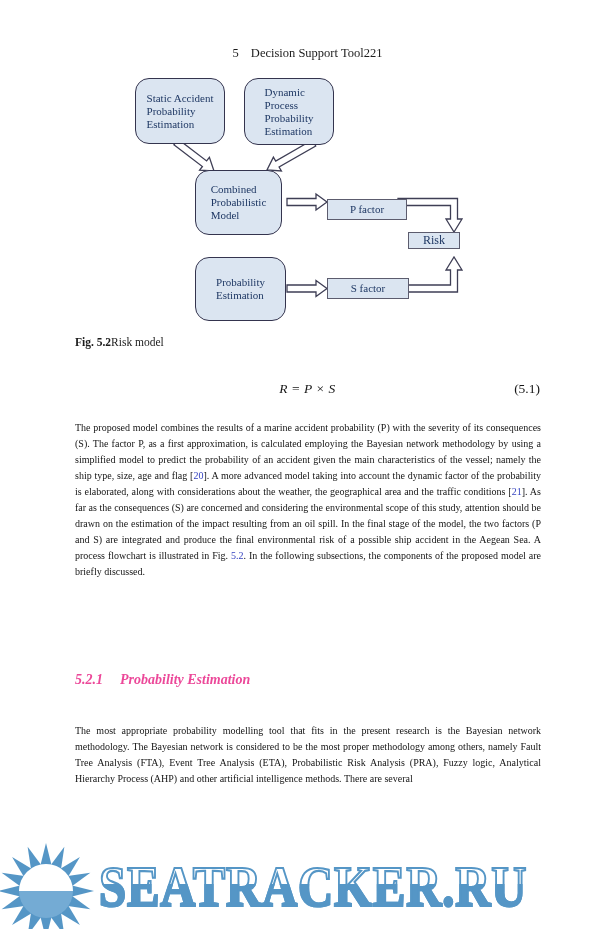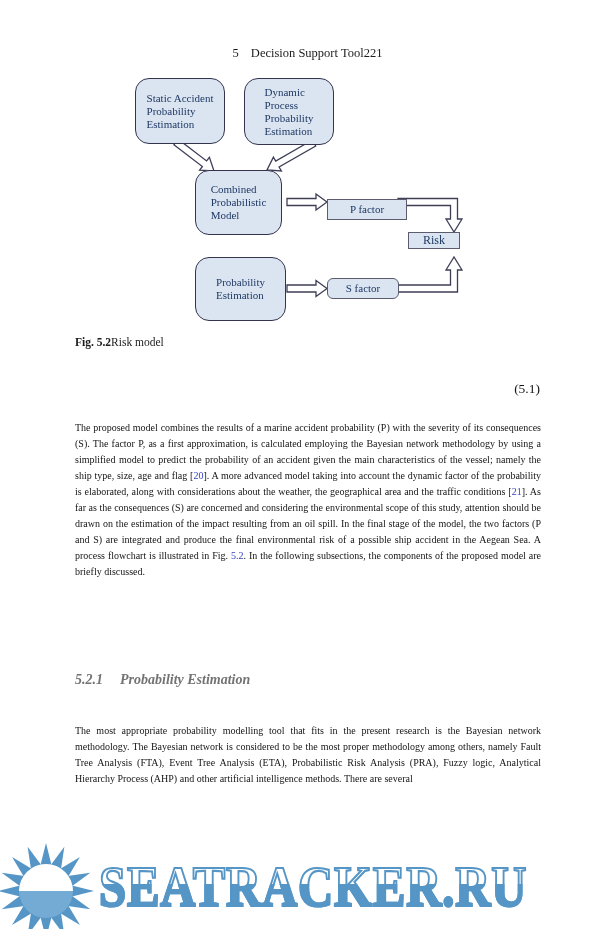--- a/index.html
+++ b/index.html
@@ -34,21 +34,21 @@
   
   .para{
     position:absolute;left:75px;width:466px;font-size:10px;line-height:16px;
     text-align:justify;color:#141414;
   }
   .para-1{top:410px;}
   .para-2{top:713px;}
   .seg-link{color:#3543c0;}
   
   .subheading{
-    position:absolute;left:75px;top:672px;font-size:14px;font-weight:bold;font-style:italic;color:#737373;
+    position:absolute;left:75px;top:672px;font-size:14px;font-weight:bold;font-style:italic;color:#ec4899;
   }
   .subheading .num{margin-right:17px;}
   
   .watermark{position:absolute;left:0;top:851px;width:537px;height:78px;}
   .watermark .sun{position:absolute;left:-2px;top:-8px;}
   .wm-text{
     position:absolute;left:99px;top:-6px;height:84px;
     font-family:"Liberation Serif",serif;font-weight:bold;font-size:58px;line-height:84px;
     letter-spacing:1px;transform:scaleX(0.84);transform-origin:left center;
     color:transparent;
@@ -89,28 +89,29 @@
 Process
 Probability
 Estimation</div>
     <div class="node rounded" style="left:195px;top:95px;width:87px;height:65px;">Combined
 Probabilistic
 Model</div>
     <div class="node rect" style="left:327px;top:124px;width:80px;height:21px;">P factor</div>
     <div class="node rect" style="left:408px;top:157px;width:52px;height:17px;font-size:12px;">Risk</div>
     <div class="node rounded" style="left:195px;top:182px;width:91px;height:64px;">Probability
 Estimation</div>
-    <div class="node rect" style="left:327px;top:203px;width:72px;height:21px;border-radius:6px;">S factor</div>
+    <div class="node rect" style="left:327px;top:203px;width:82px;height:21px;">S factor</div>
   </div>
 
   <div class="fig-caption">
     <span class="lbl">Fig. 5.2</span><span>Risk model</span>
   </div>
 
   <div class="equation">
+    <span class="formula"><span class="seg-var">R</span><span> = </span><span class="seg-var">P</span><span> × </span><span class="seg-var">S</span></span>
     <span class="eqnum">(5.1)</span>
   </div>
 
   <p class="para para-1"><span>The proposed model combines the results of a marine accident probability (P) with the severity of its consequences (S). The factor P, as a first approximation, is calculated employing the Bayesian network methodology by using a simplified model to predict the probability of an accident given the main characteristics of the vessel; namely the ship type, size, age and flag [</span><span class="seg-link">20</span><span>]. A more advanced model taking into account the dynamic factor of the probability is elaborated, along with considerations about the weather, the geographical area and the traffic conditions [</span><span class="seg-link">21</span><span>]. As far as the consequences (S) are concerned and considering the environmental scope of this study, attention should be drawn on the estimation of the impact resulting from an oil spill. In the final stage of the model, the two factors (P and S) are integrated and produce the final environmental risk of a possible ship accident in the Aegean Sea. A process flowchart is illustrated in Fig. </span><span class="seg-link">5.2</span><span>. In the following subsections, the components of the proposed model are briefly discussed.</span></p>
 
   <div class="subheading">
     <span class="num">5.2.1</span><span>Probability Estimation</span>
   </div>
 
   <p class="para para-2"><span>The most appropriate probability modelling tool that fits in the present research is the Bayesian network methodology. The Bayesian network is considered to be the most proper methodology among others, namely Fault Tree Analysis (FTA), Event Tree Analysis (ETA), Probabilistic Risk Analysis (PRA), Fuzzy logic, Analytical Hierarchy Process (AHP) and other artificial intelligence methods. There are several</span></p>

